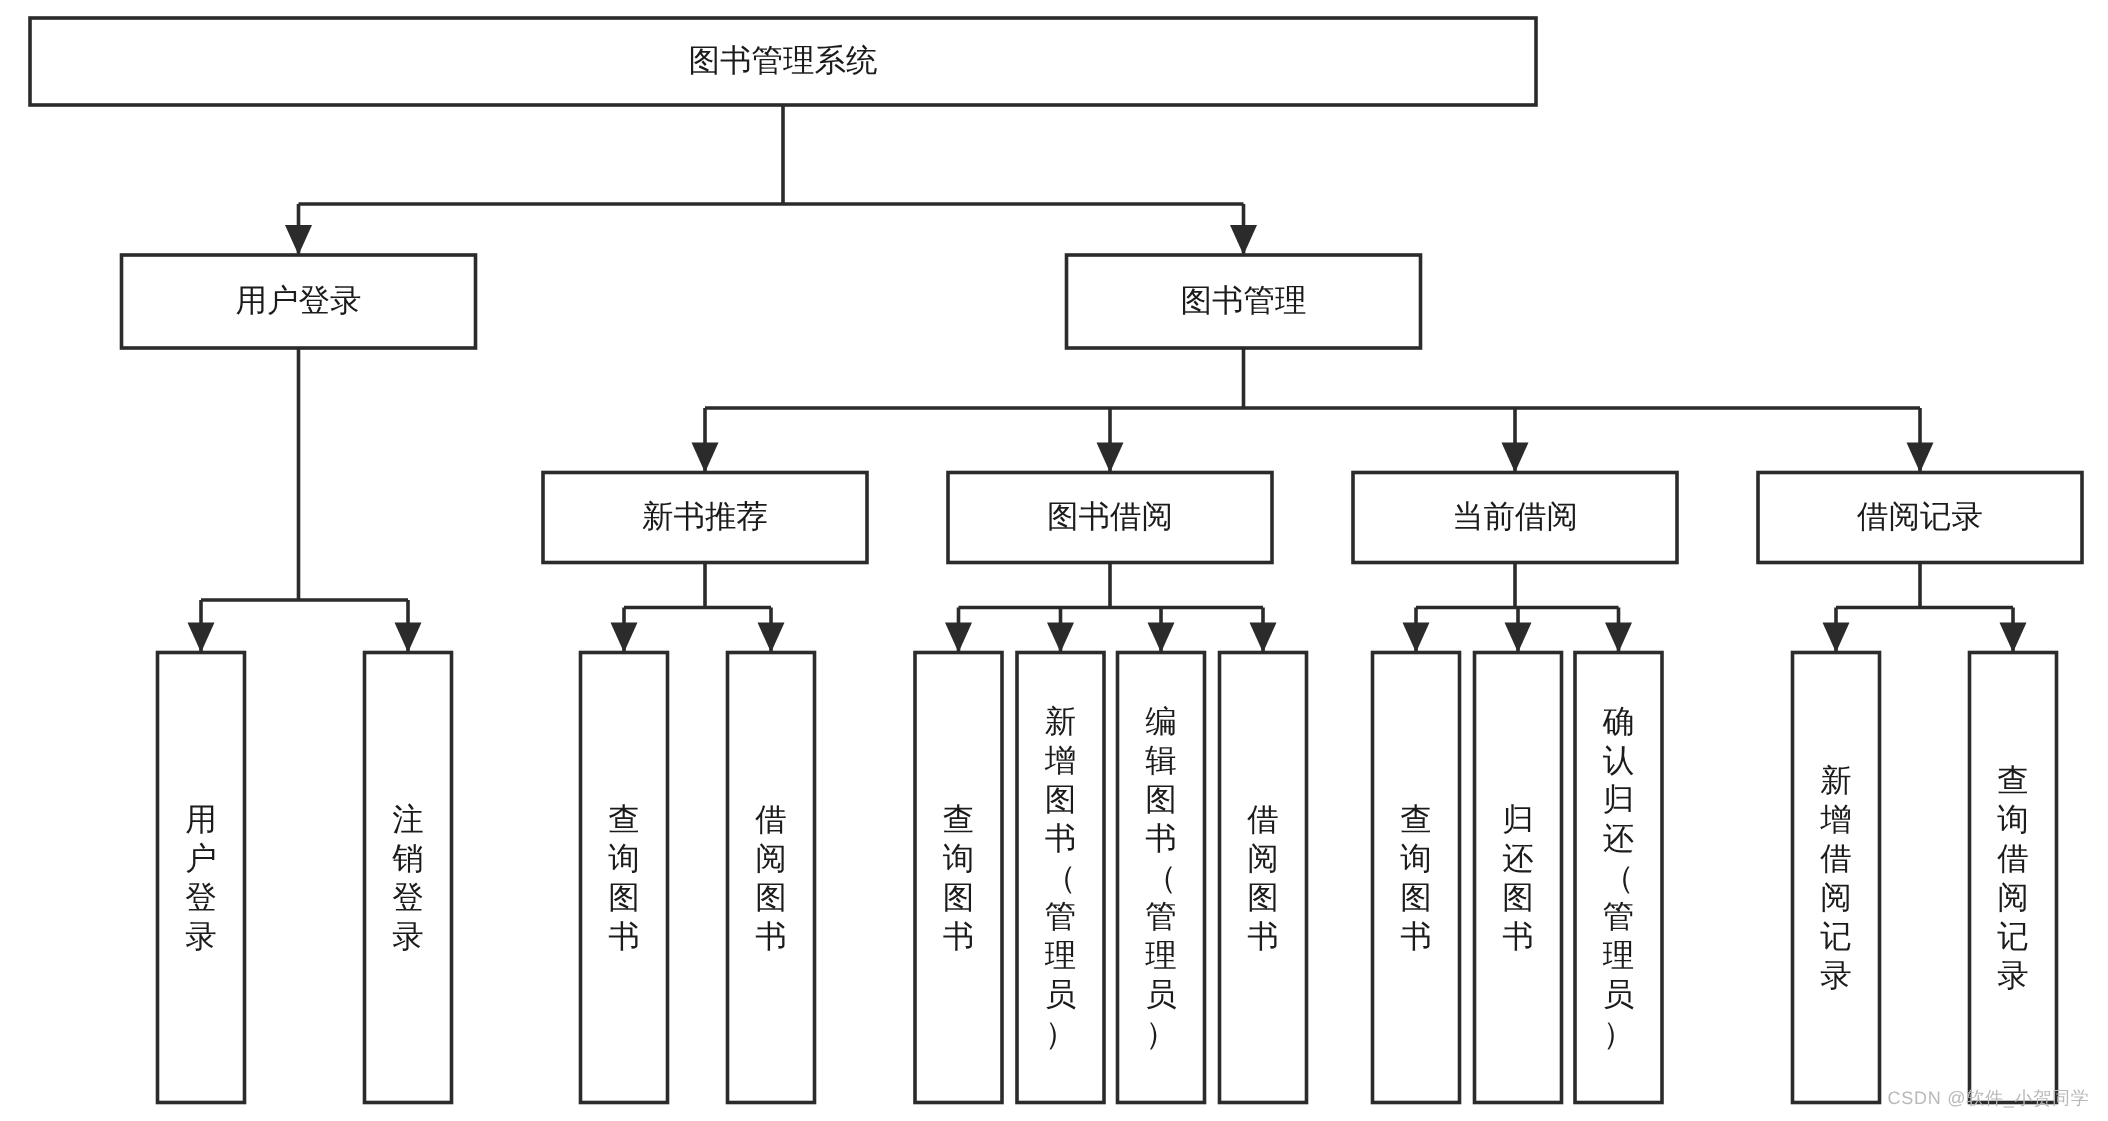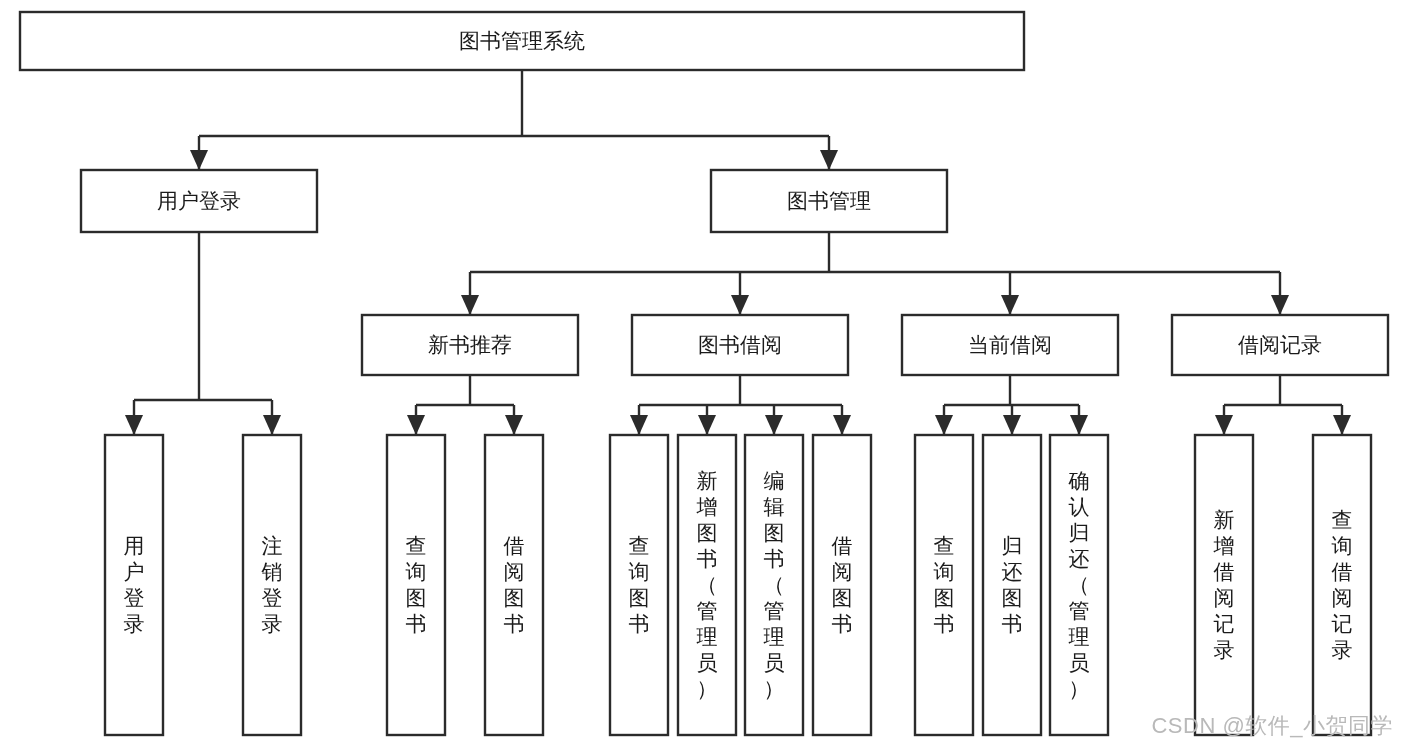--- a/index.html
+++ b/index.html
@@ -51,21 +51,21 @@
     font-family: "Liberation Sans", "DejaVu Sans", sans-serif;
     font-size: 21px;
     fill: #1b1b1b;
     text-anchor: middle;
   }
   .watermark {
     position: absolute;
     right: 12px;
     bottom: 6px;
     font-family: "Liberation Sans", "DejaVu Sans", sans-serif;
-    font-size: 22px;
+    font-size: 12px;
     color: #b9b9b9;
     letter-spacing: 0.5px;
     white-space: nowrap;
     pointer-events: none;
   }
 </style>
 </head>
 <body>
 
 <div id="diagram-root">

